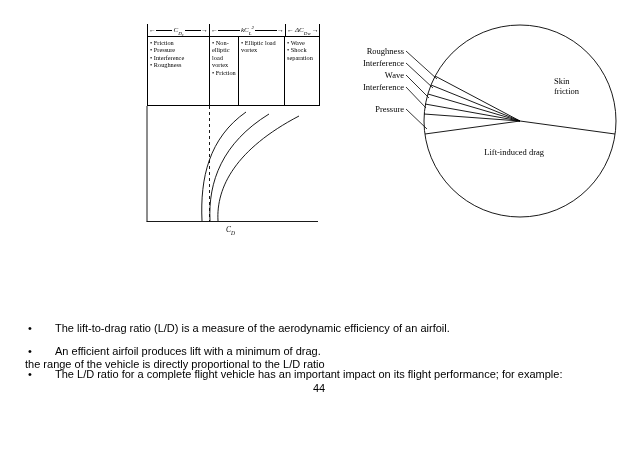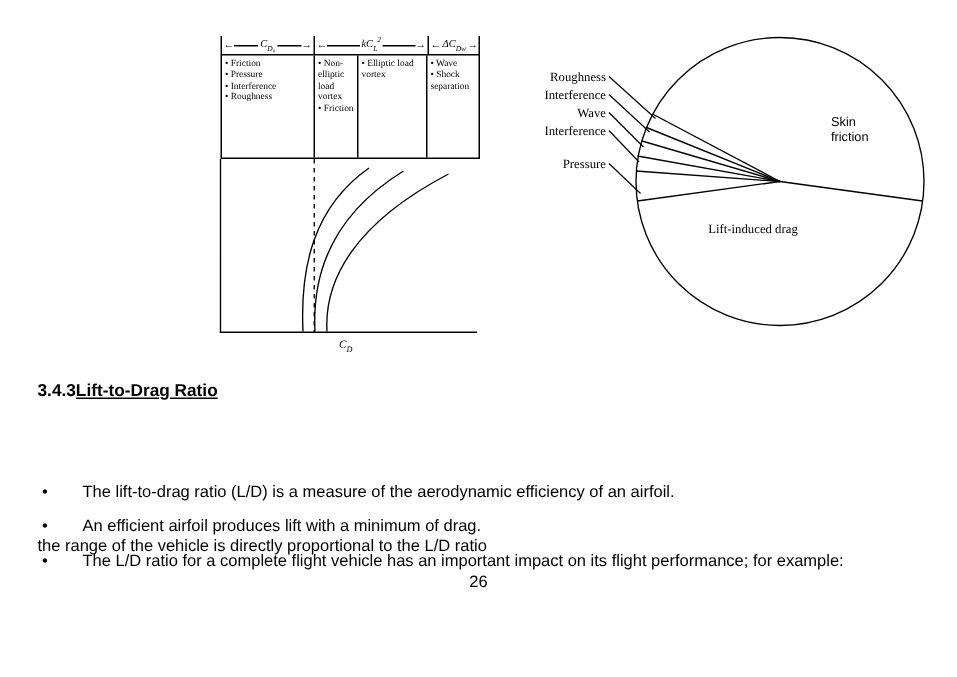--- a/index.html
+++ b/index.html
@@ -29,22 +29,22 @@
 
   
   .cd-label { position:absolute; left:226px; top:225px; z-index:2;
               font-family:"Liberation Serif", serif; font-style:italic; font-size:7.5px; }
   .cd-label sub { font-size:5.5px; }
 
   
   .pieleft { position:absolute; left:330px; width:74px; text-align:right; z-index:2;
              font-family:"Liberation Serif", serif; font-size:8.5px; line-height:10px; }
   .skin { position:absolute; left:554px; top:76px; width:36px; z-index:2;
-          font-family:Liberation Sans, sans-serif; font-size:8.5px; line-height:10px; }
-  .lift { position:absolute; left:460px; top:147px; width:84px; text-align:center; z-index:2;
+          font-family:Liberation Serif, serif; font-size:8.5px; line-height:10px; }
+  .lift { position:absolute; left:460px; top:147px; width:84px; text-align:right; z-index:2;
           font-family:"Liberation Serif", serif; font-size:8.5px; line-height:10px; }
 
   
   .heading { position:absolute; left:25px; top:255px; font-size:11.5px; font-weight:bold; z-index:2; }
   .heading .title { text-decoration:underline; }
   .bullet { position:absolute; left:25px; width:600px; padding-left:30px; font-size:11px; z-index:2;margin-top:32px; }
   .bullet::before { content:"\2022"; position:absolute; left:3px; }
   .b1 { top:290px; } .b2 { top:313px; } .b3 { top:336px; }
   .cont { position:absolute; left:25px; top:358px; width:600px; font-size:11px; z-index:2; }
   .pagenum { position:absolute; left:0; top:382px; width:638px; text-align:center; font-size:11px; z-index:2; }
@@ -130,22 +130,21 @@
   <div class="cd-label"><span>C</span><sub>D</sub></div>
 
   <div class="pieleft" style="top:46px">Roughness</div>
   <div class="pieleft" style="top:58px">Interference</div>
   <div class="pieleft" style="top:70px">Wave</div>
   <div class="pieleft" style="top:82px">Interference</div>
   <div class="pieleft" style="top:104px">Pressure</div>
   <div class="skin">Skin friction</div>
   <div class="lift">Lift-induced drag</div>
 
-  <div class="heading"><span class="num">3.4.3</span><span class="title">Lift-to-Drag Ratio</span></div>
 
   <div class="bullet b1">The lift-to-drag ratio (L/D) is a measure of the aerodynamic efficiency of an airfoil.</div>
   <div class="bullet b2">An efficient airfoil produces lift with a minimum of drag.</div>
   <div class="bullet b3">The L/D ratio for a complete flight vehicle has an important impact on its flight performance; for example:</div>
   <div class="cont">the range of the vehicle is directly proportional to the L/D ratio</div>
 
-  <div class="pagenum">26</div>
+  <div class="pagenum">44</div>
 
 </div>
 
 </body></html>

